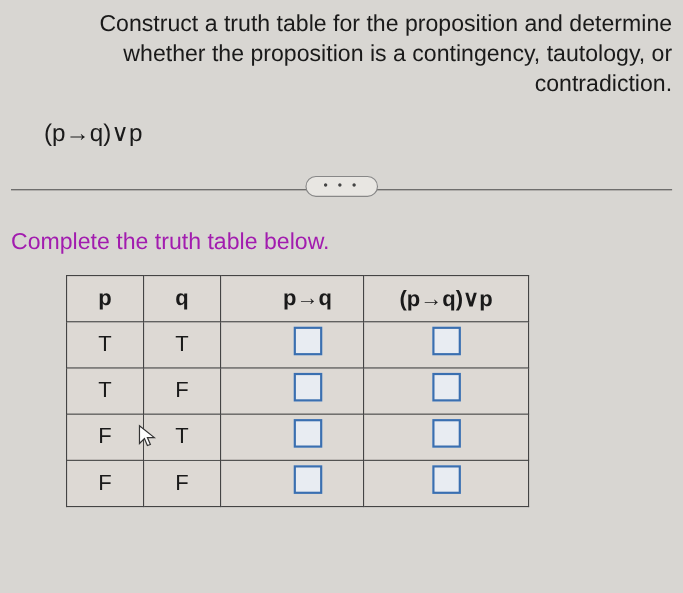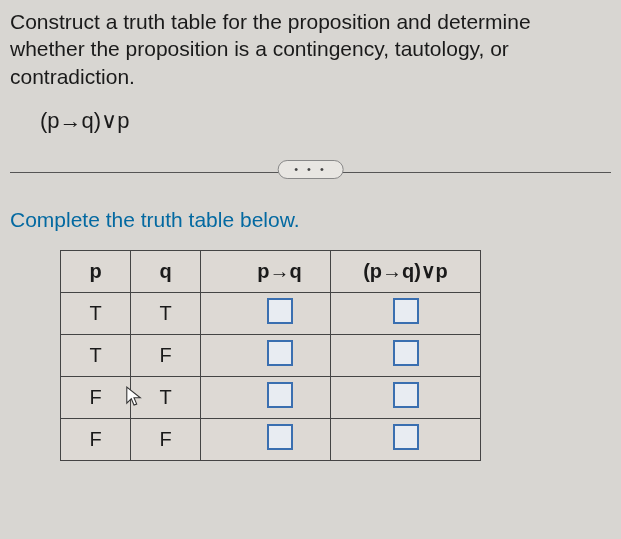--- a/index.html
+++ b/index.html
@@ -15,20 +15,21 @@
       color: #222;
       padding: 8px 10px;
       position: relative;
       overflow: hidden;
     }
     .question-text {
       font-size: 21px;
       line-height: 1.3;
       margin-bottom: 18px;
       color: #1a1a1a;
+      text-align: right;
     }
     .proposition {
       font-size: 22px;
       margin-left: 30px;
       margin-bottom: 24px;
       font-weight: normal;
       color: #1a1a1a;
     }
     .divider-row {
       position: relative;
@@ -54,21 +55,21 @@
       padding: 3px 16px;
       font-size: 11px;
       letter-spacing: 3px;
       color: #444;
       line-height: 1;
       cursor: pointer;
     }
     .instruction {
       font-size: 21px;
       margin-bottom: 18px;
-      color: #0369a1;
+      color: #a21caf;
     }
     .table-wrap {
       margin-left: 50px;
     }
     table.truth {
       border-collapse: collapse;
     }
     table.truth th, table.truth td {
       border: 1.5px solid #444;
       text-align: center;

